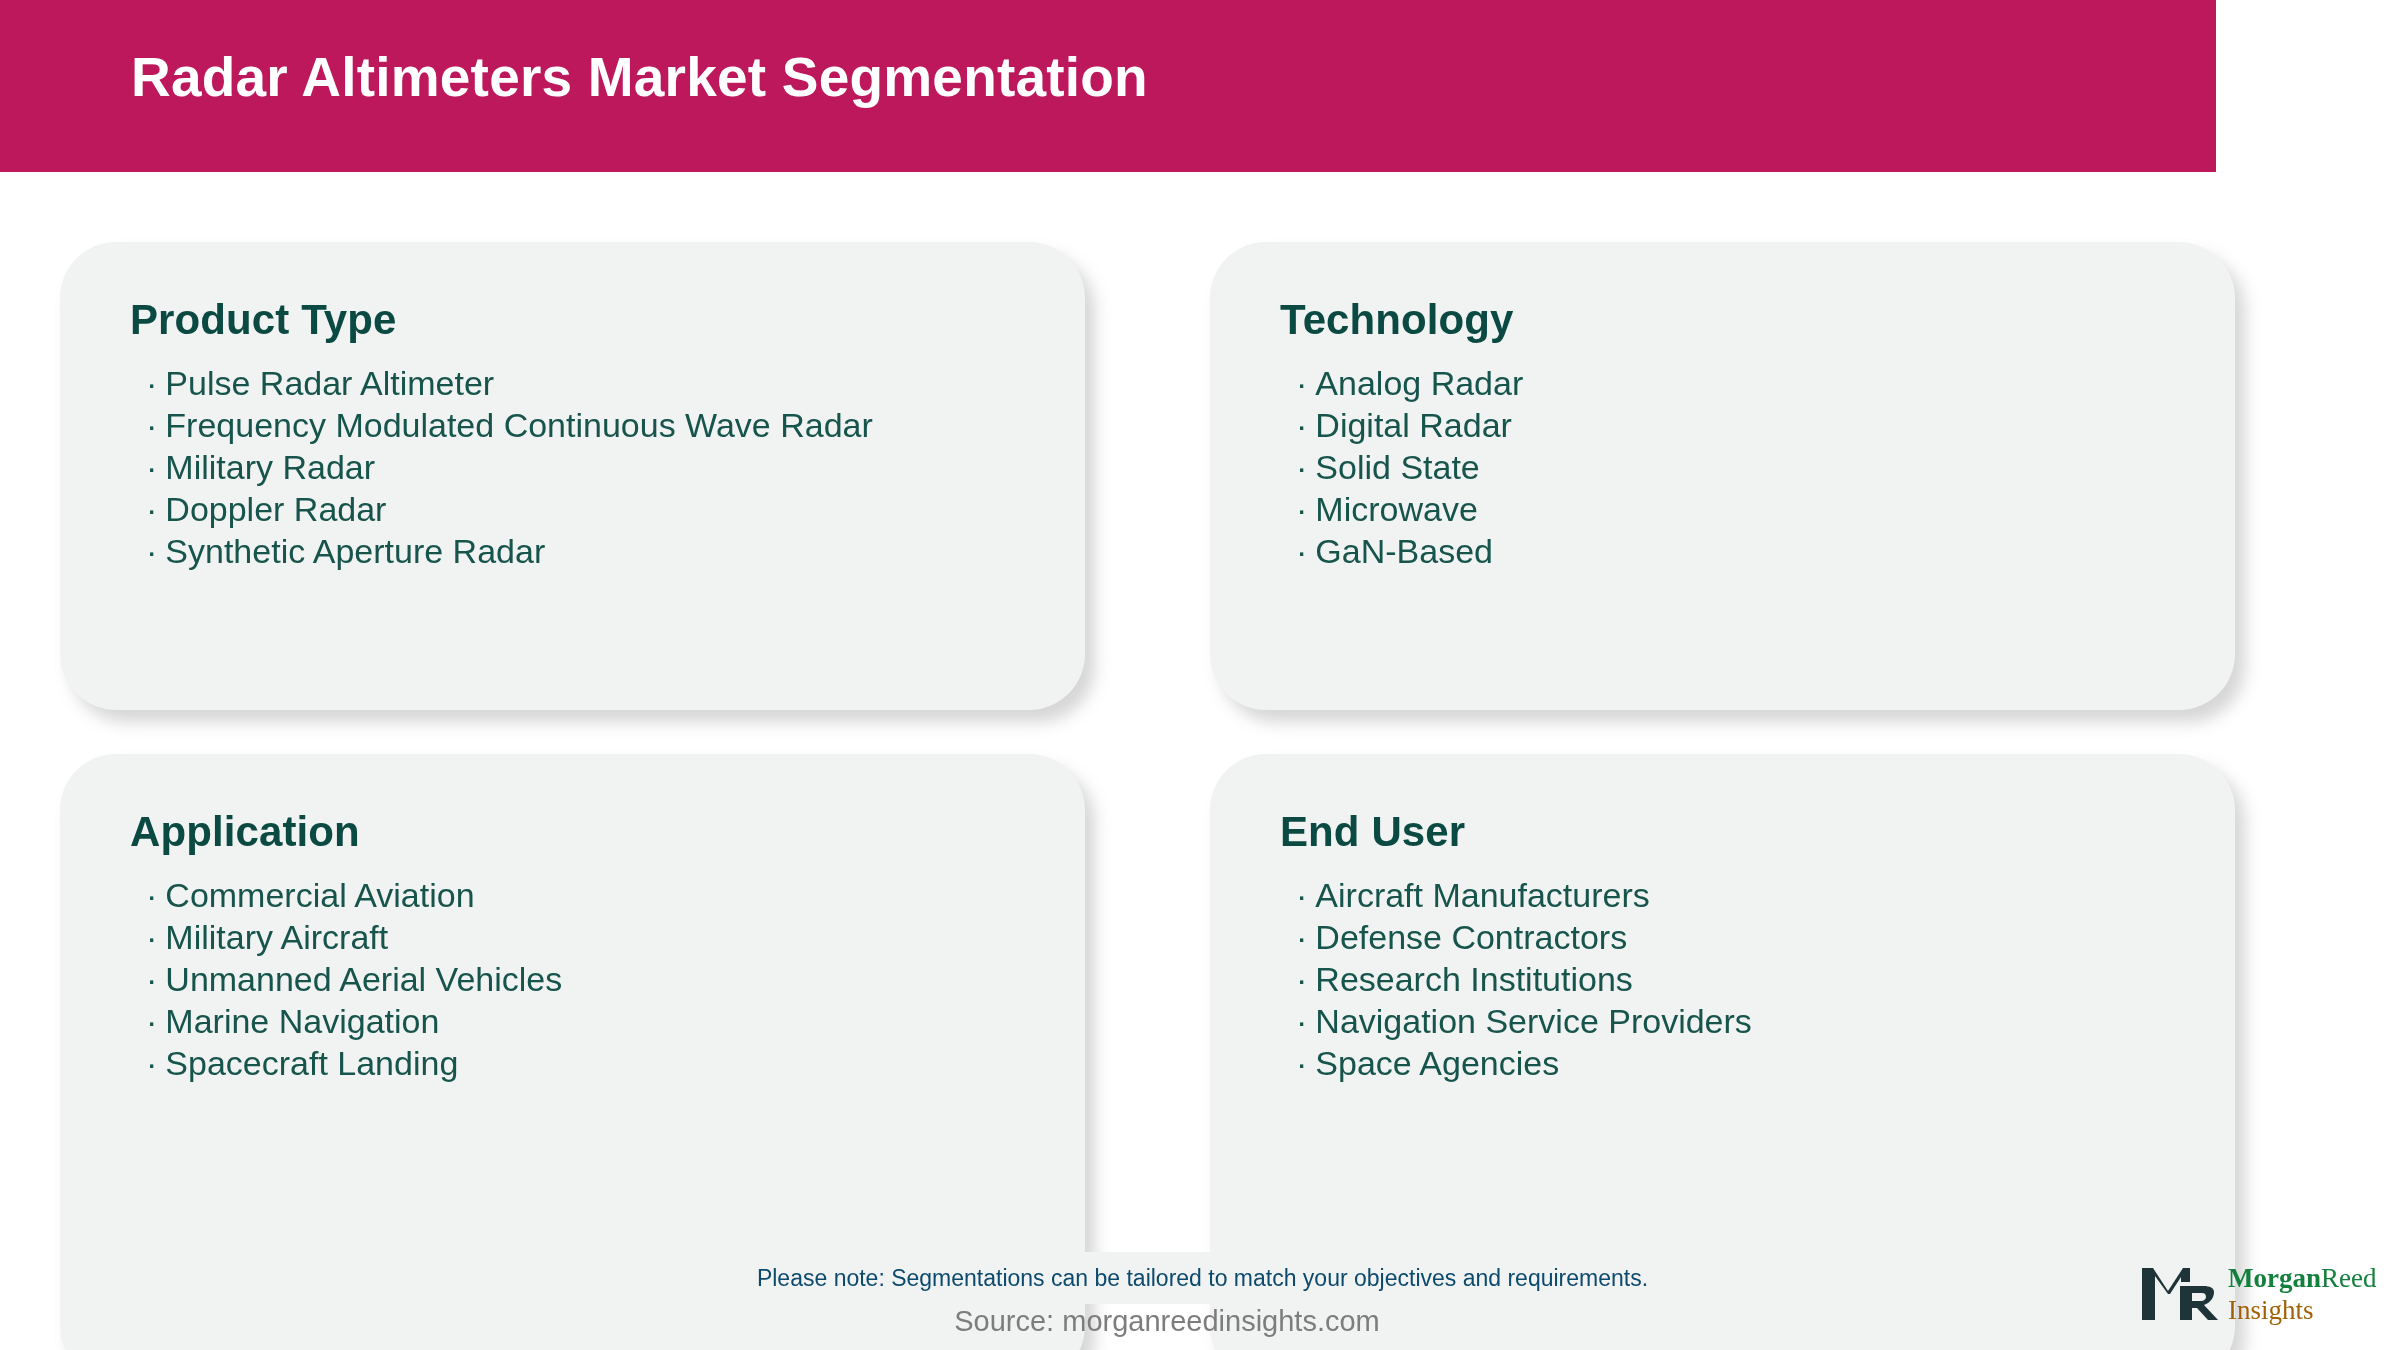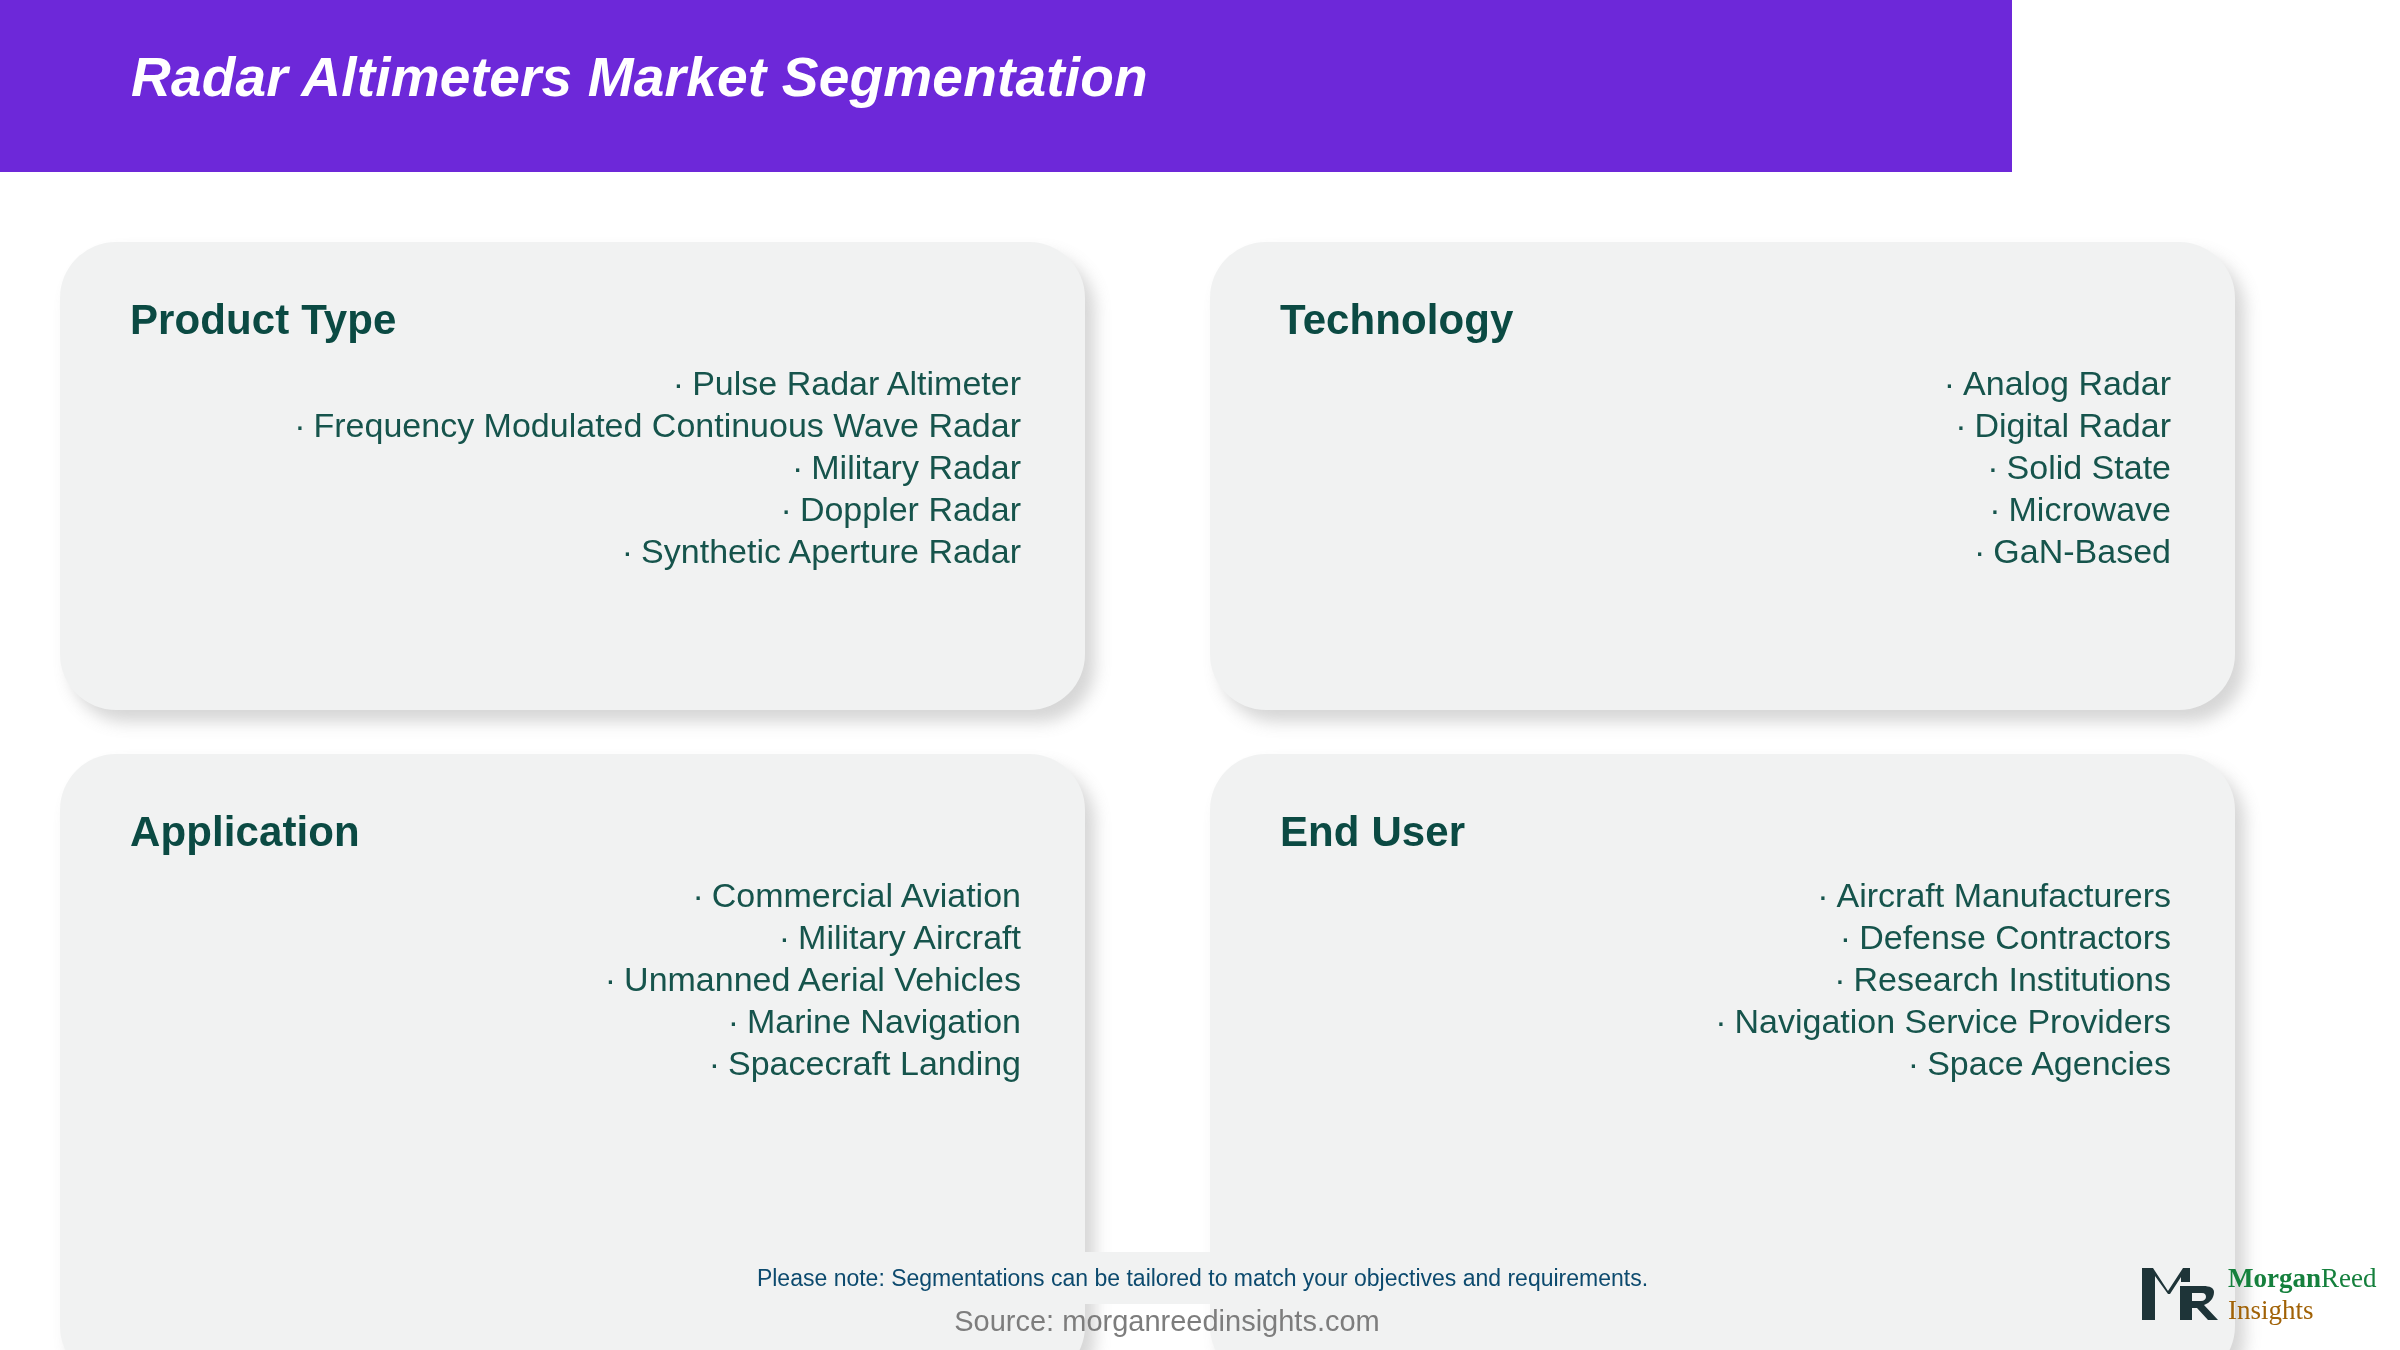--- a/index.html
+++ b/index.html
@@ -14,25 +14,24 @@
     font-family: "Liberation Sans", sans-serif;
     overflow: hidden;
     position: relative;
   }
 
   
   .header-bar {
     position: absolute;
     left: 0;
     top: 0;
-    width: 2012px;
+    width: 2216px;
     height: 172px;
-    background: #6d28d9;
+    background: #be185d;
     box-sizing: border-box;
-    font-style: italic;
   }
   .header-title {
     position: absolute;
     left: 131px;
     top: 40px;
     font-size: 55px;
     font-weight: bold;
     color: #ffffff;
     letter-spacing: 0.2px;
     white-space: nowrap;
@@ -63,23 +62,22 @@
   .card-title {
     font-size: 42px;
     font-weight: bold;
     color: #0B4A43;
     margin: 0 0 16px 0;
     line-height: 52px;
     letter-spacing: 0.1px;
   }
   .card-list {
     list-style: none;
-    margin: 8px;
+    margin: 16px;
     padding: 0;
-    text-align: right;
   }
   .card-list li {
     font-size: 34px;
     color: #16544C;
     line-height: 42px;
     margin-bottom: 0px;
     padding: 0;
     white-space: nowrap;
     letter-spacing: 0px;
   }

